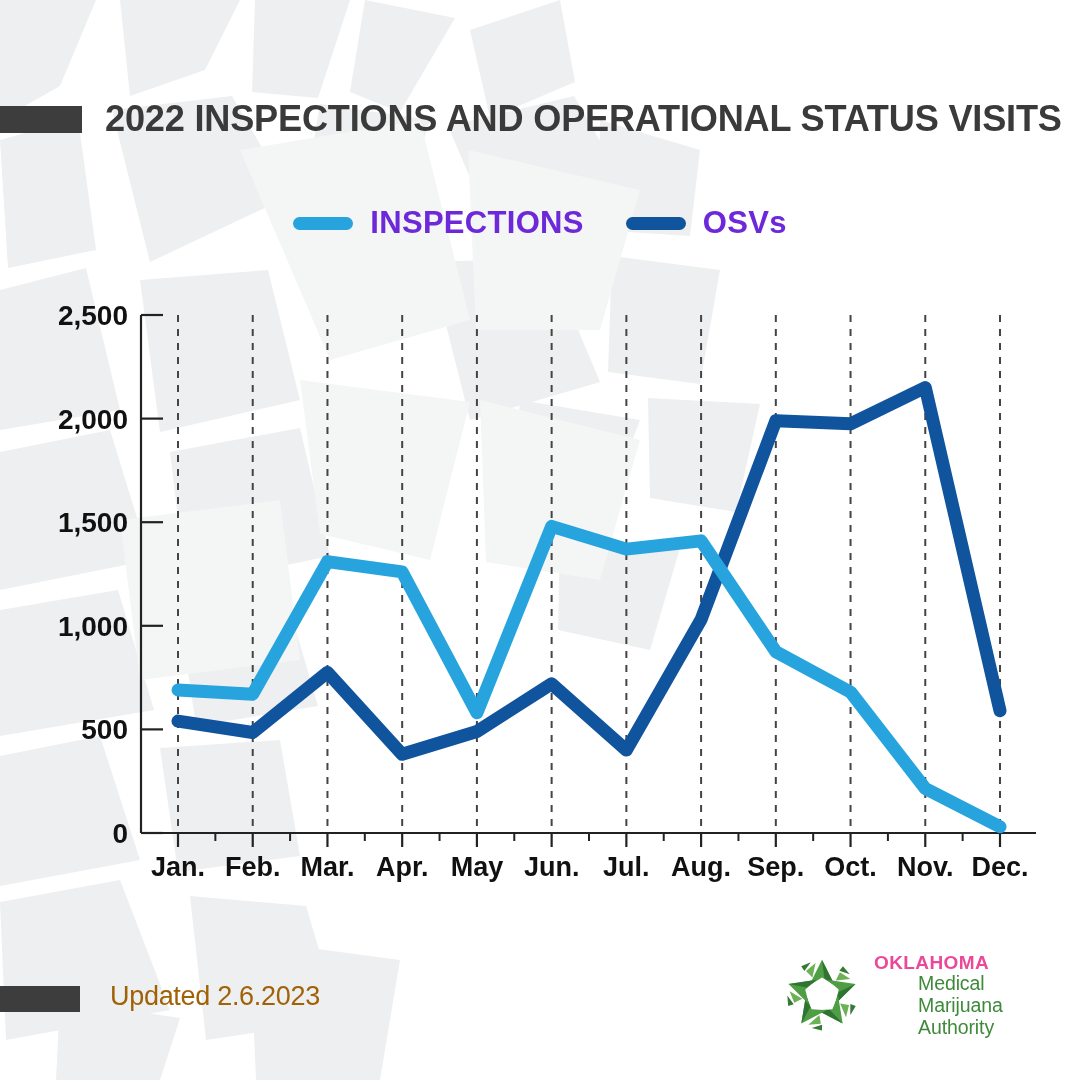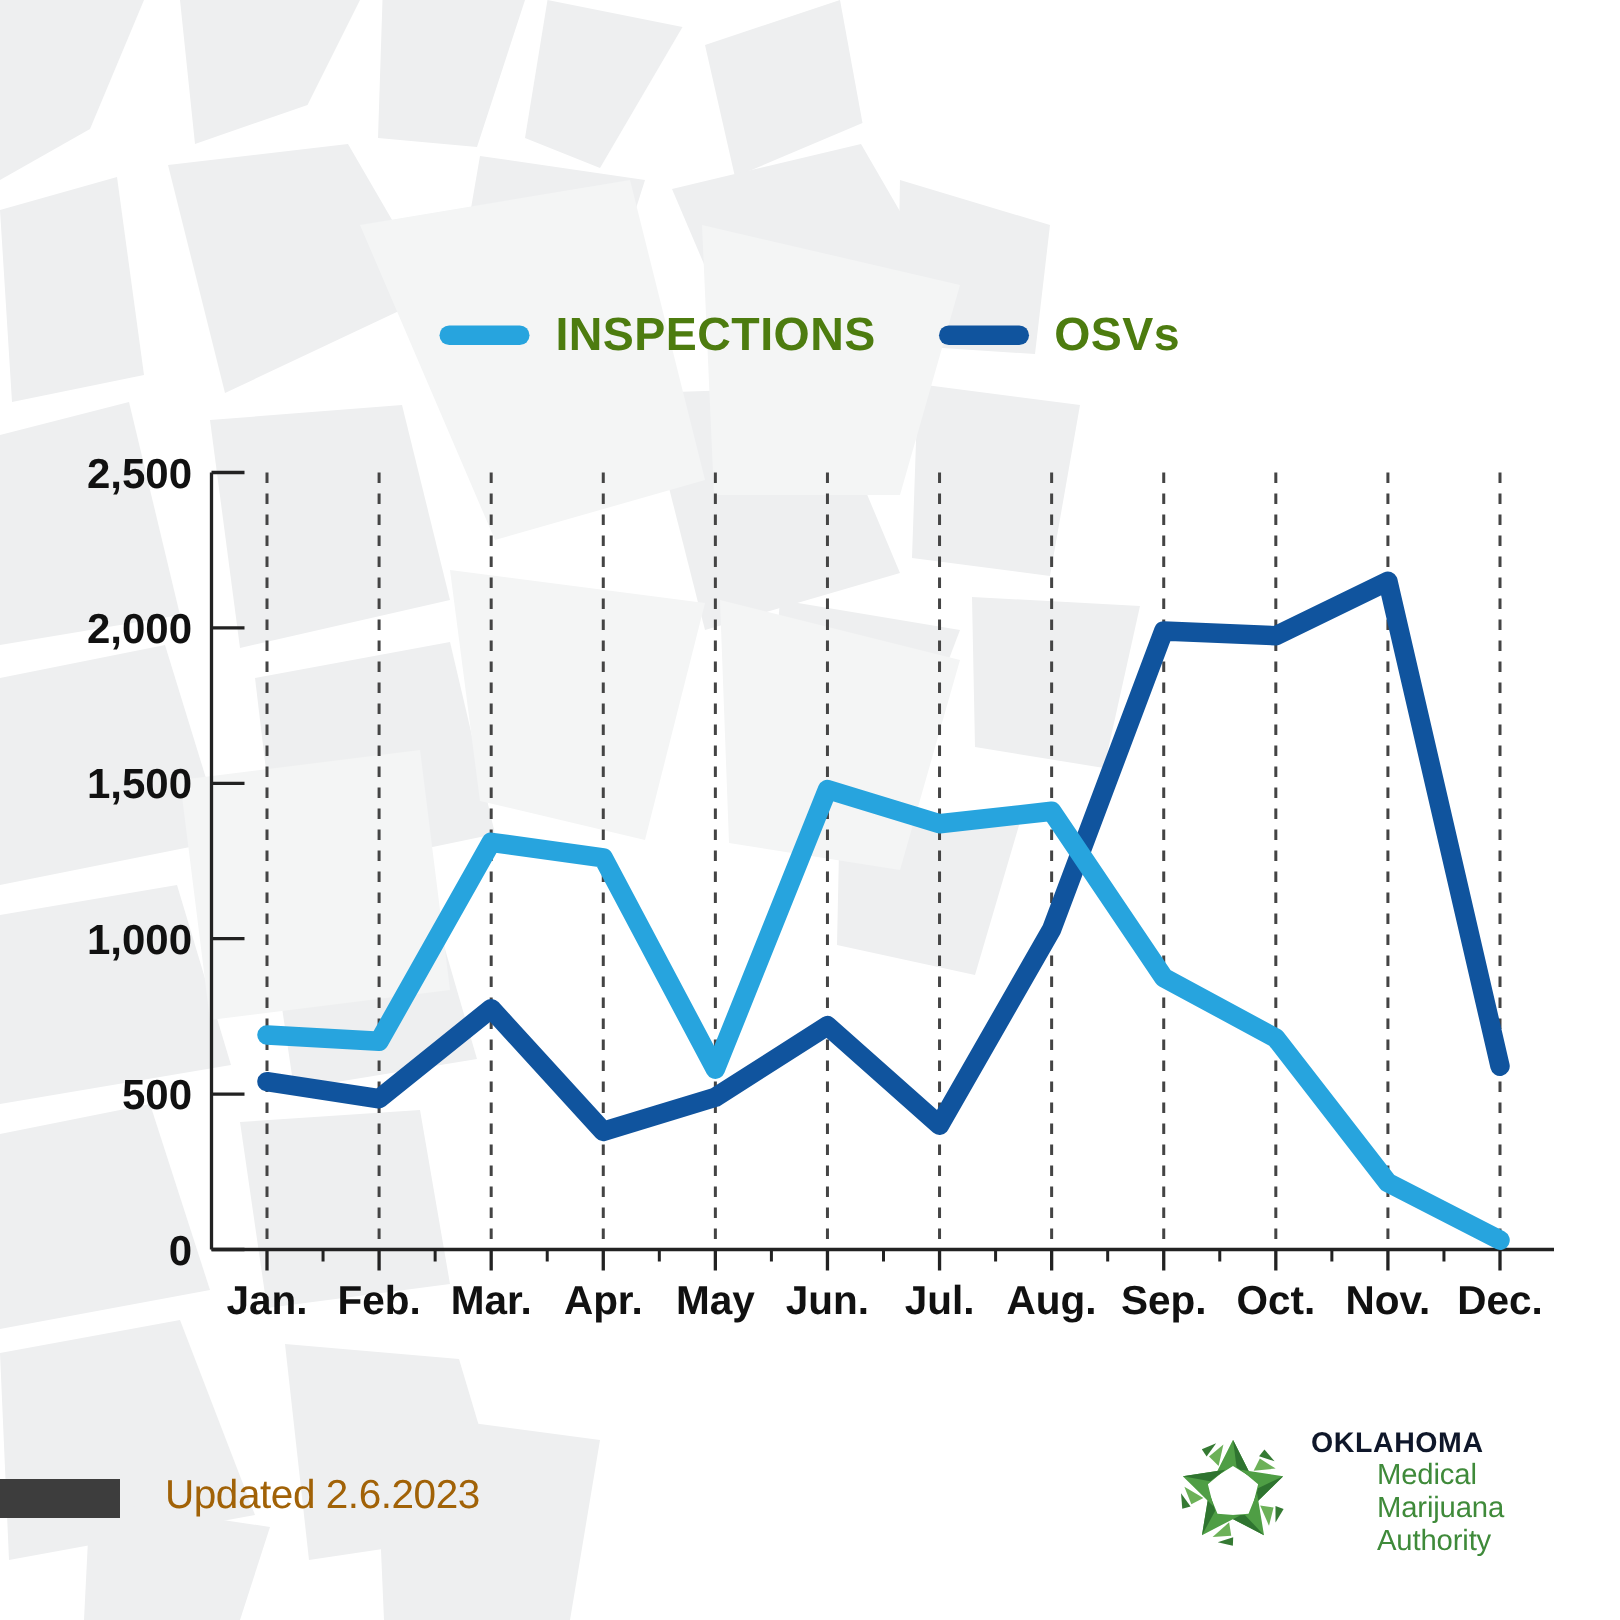--- a/index.html
+++ b/index.html
@@ -77,21 +77,21 @@
   }
   .legend-swatch {
     width: 60px;
     height: 13px;
     border-radius: 7px;
     flex: none;
   }
   .legend-label {
     font-size: 31px;
     font-weight: 700;
-    color: #4d7c0f;
+    color: #6d28d9;
     letter-spacing: 0.3px;
     white-space: nowrap;
   }
 
   
   #chart-area {
     position: absolute;
     left: 0;
     top: 0;
     width: 1080px;
@@ -152,21 +152,21 @@
   }
   #logo-words {
     display: flex;
     flex-direction: column;
     justify-content: center;
     line-height: 1.12;
   }
   #logo-line-1 {
     font-size: 19px;
     font-weight: 700;
-    color: #0f172a;
+    color: #ec4899;
     letter-spacing: 0.4px;
   }
   #logo-line-2, #logo-line-3 {
     font-size: 19.5px;
     font-weight: 400;
     color: #3f8a3a;
     letter-spacing: -0.1px;
     margin-left: 44px;
   }
 </style>
@@ -207,20 +207,24 @@
     <polygon points="240,150 420,120 470,320 330,360"></polygon>
     <polygon points="468,150 640,190 600,330 476,330"></polygon>
     <polygon points="300,380 470,402 430,560 320,534"></polygon>
     <polygon points="480,400 640,440 600,580 486,562"></polygon>
     <polygon points="120,520 280,500 300,660 140,680"></polygon>
   </g>
 </svg>
 
 <div id="page">
 
+  <div id="title-row">
+    <div id="title-accent"></div>
+    <div id="title-text">2022 INSPECTIONS AND OPERATIONAL STATUS VISITS</div>
+  </div>
 
   <div id="legend">
     <div class="legend-item">
       <span class="legend-swatch" style="background:#27A4DE"></span>
       <span class="legend-label">INSPECTIONS</span>
     </div>
     <div class="legend-item">
       <span class="legend-swatch" style="background:#10549E"></span>
       <span class="legend-label">OSVs</span>
     </div>

